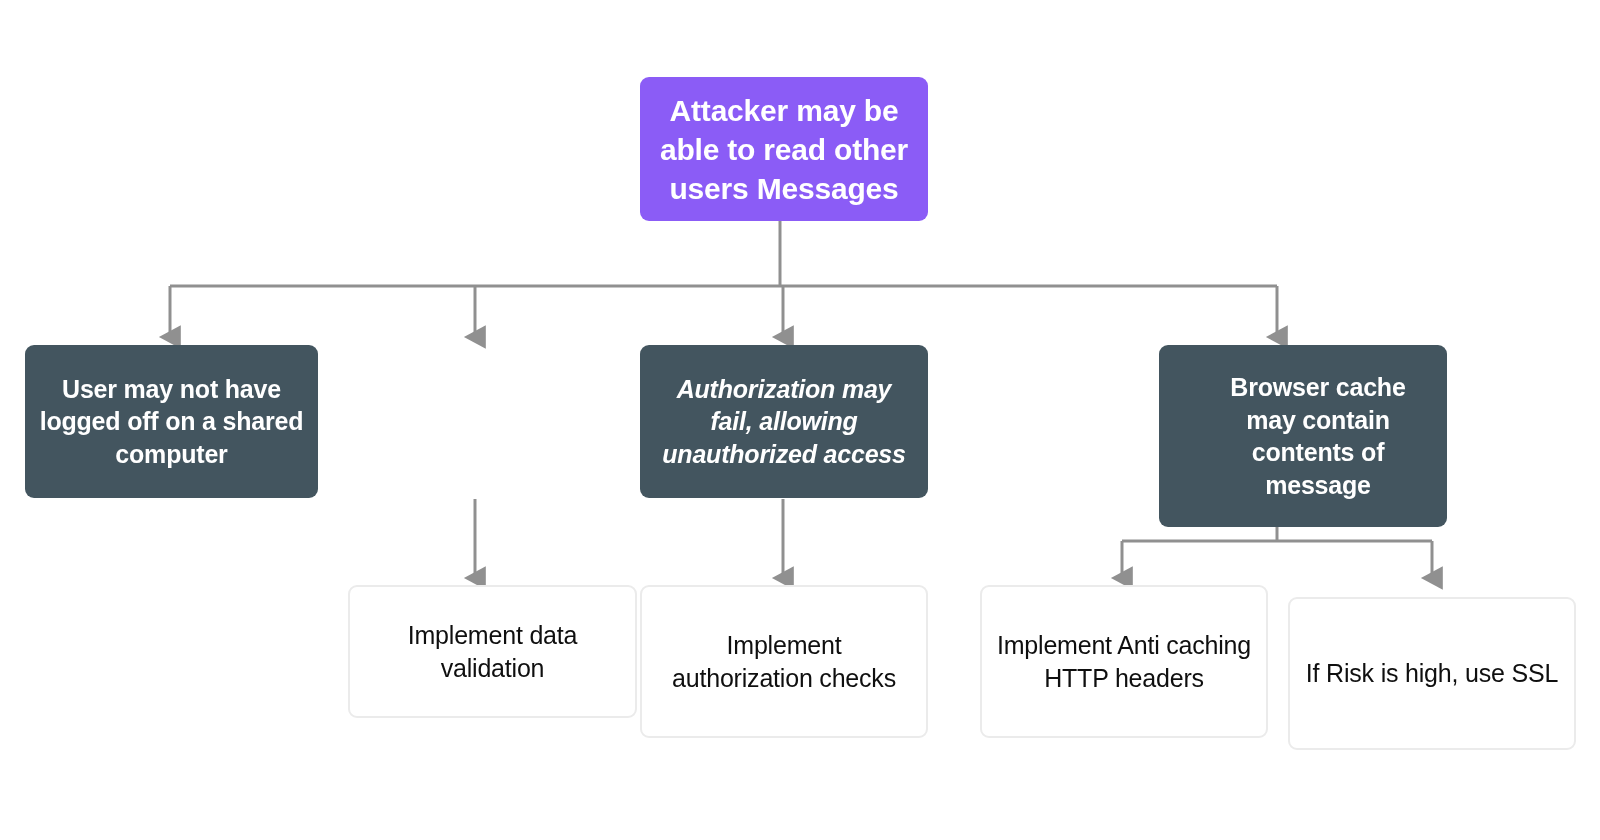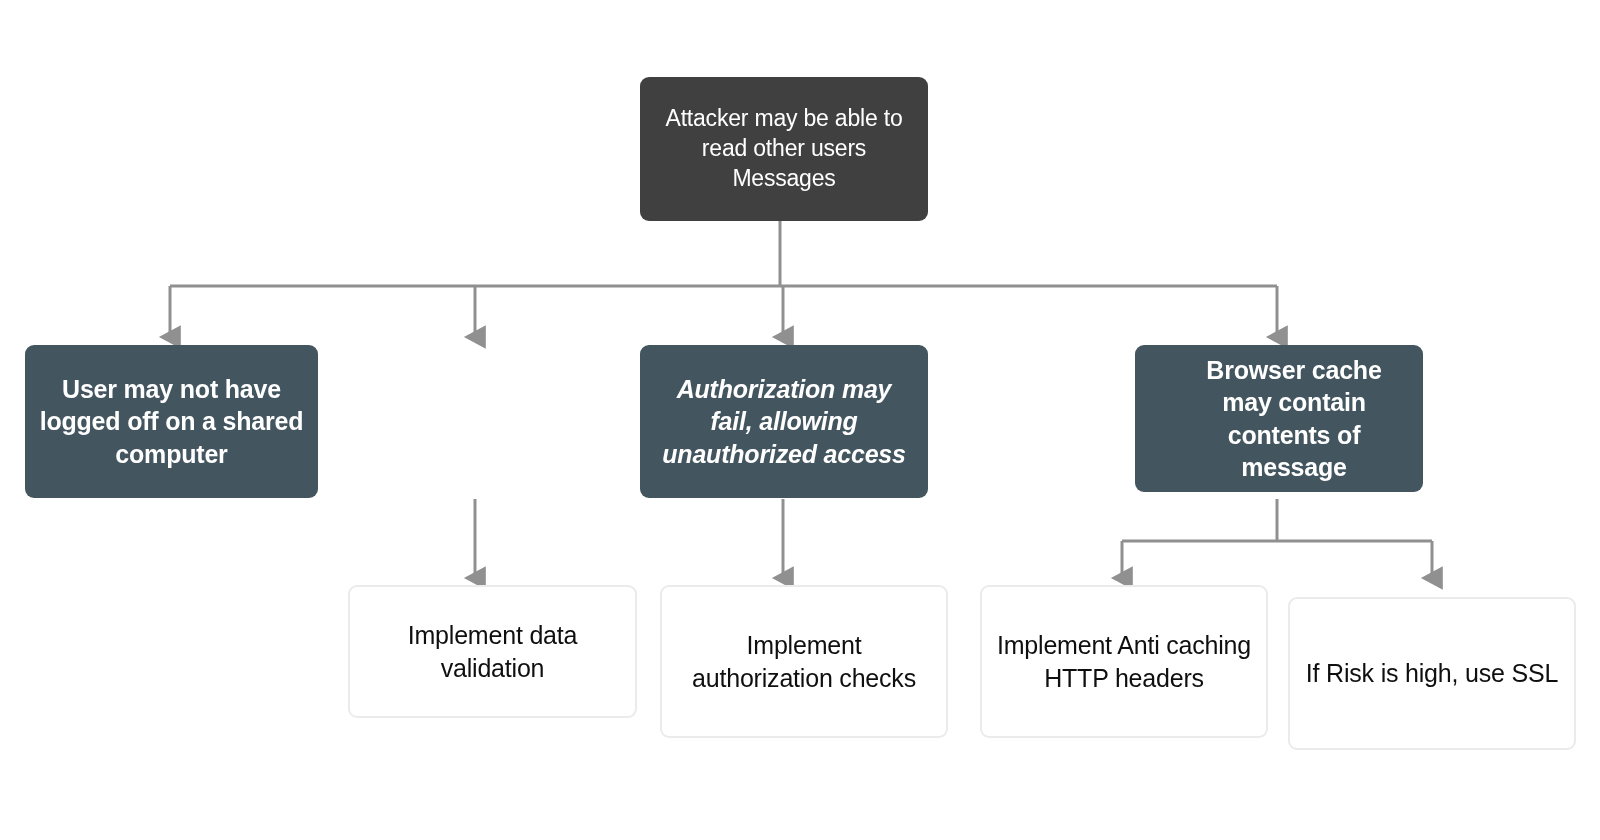--- a/index.html
+++ b/index.html
@@ -33,24 +33,24 @@
     display: flex;
     align-items: center;
     justify-content: center;
     text-align: center;
     border-radius: 9px;
     padding: 6px 14px;
     line-height: 1.30;
     white-space: pre-line;
   }
   .node.threat-root {
-    background: #404040;
+    background: #8b5cf6;
     color: #ffffff;
-    font-weight: normal;
-    font-size: 23px;
+    font-weight: bold;
+    font-size: 30px;
     letter-spacing: -0.2px;
   }
   .node.threat-branch {
     background: #43555f;
     color: #ffffff;
     font-weight: bold;
     font-size: 25px;
     letter-spacing: -0.2px;
   }
   .node.mitigation-leaf {
@@ -95,23 +95,23 @@
     </g>
   </svg>
 
   <div class="node threat-root" style="left:640px; top:77px; width:288px; height:144px;">Attacker may be able to read other users Messages</div>
 
   <div class="node threat-branch" style="left:25px; top:345px; width:293px; height:153px;">User may not have logged off on a shared computer</div>
 
 
   <div class="node threat-branch" style="left:640px; top:345px; width:288px; height:153px;font-style:italic;">Authorization may fail, allowing unauthorized access</div>
 
-  <div class="node threat-branch" style="left:1135px; top:345px; width:288px; height:147px;padding-left:44px;">Browser cache may contain contents of message</div>
+  <div class="node threat-branch" style="left:1159px; top:345px; width:288px; height:182px;padding-left:44px;">Browser cache may contain contents of message</div>
 
   <div class="node mitigation-leaf" style="left:342px; top:585px; width:289px; height:133px;margin-left:6px;">Implement data validation</div>
 
-  <div class="node mitigation-leaf" style="left:660px; top:585px; width:288px; height:153px;">Implement authorization checks</div>
+  <div class="node mitigation-leaf" style="left:640px; top:585px; width:288px; height:153px;">Implement authorization checks</div>
 
   <div class="node mitigation-leaf" style="left:980px; top:585px; width:288px; height:153px;">Implement Anti caching HTTP headers</div>
 
   <div class="node mitigation-leaf" style="left:1288px; top:597px; width:288px; height:153px;">If Risk is high, use SSL</div>
 
 </div>
 
 </body></html>

